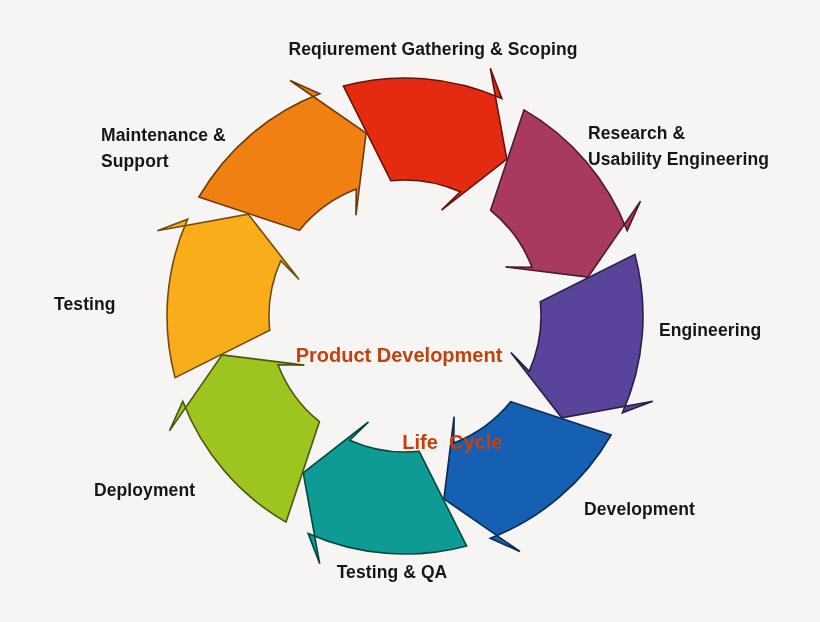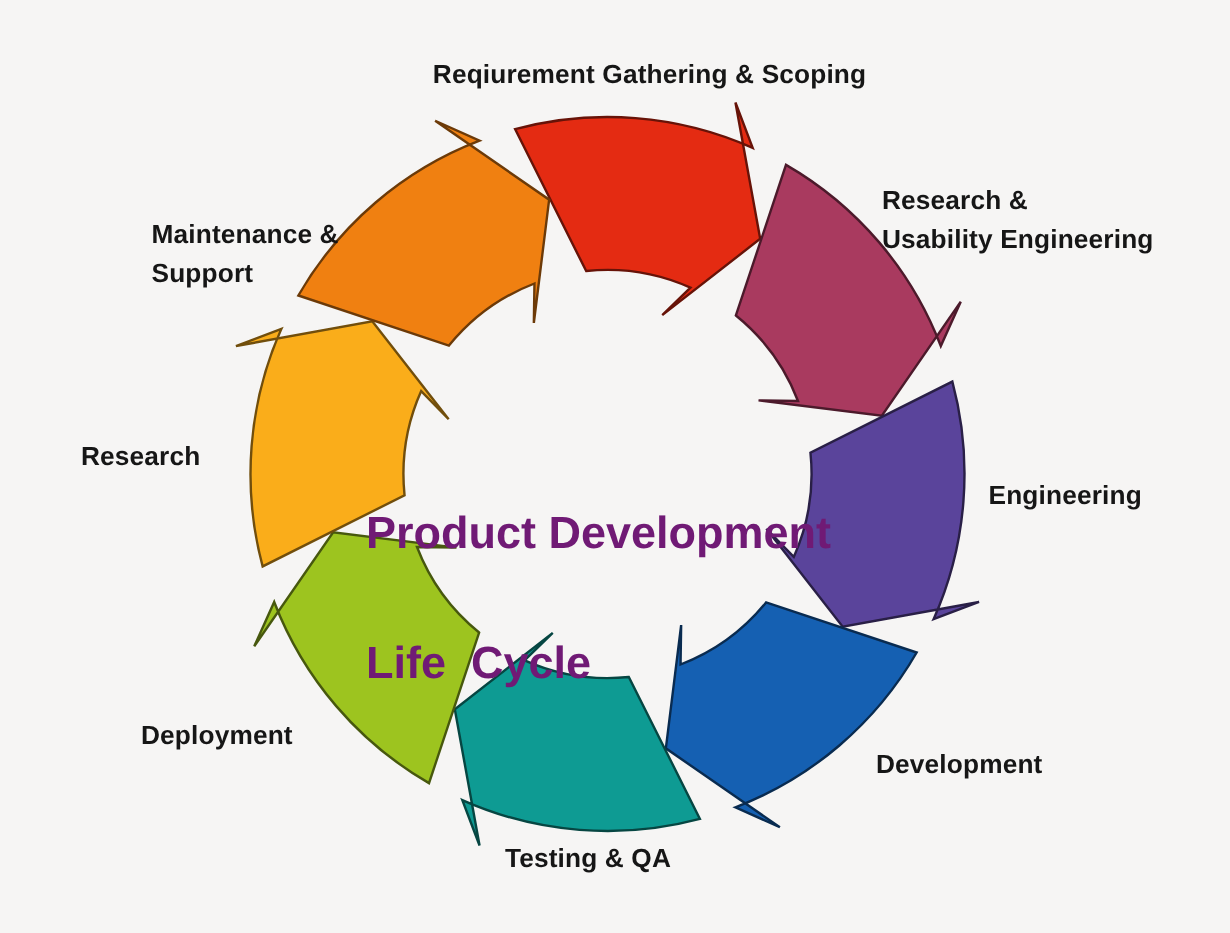--- a/index.html
+++ b/index.html
@@ -18,24 +18,24 @@
     font-size:17.5px;
     color:#161616;
     line-height:26px;
     white-space:pre-line;
     letter-spacing:.1px;
   }
   .center-title{
     position:absolute;
     left:399px;top:283px;
     transform:translateX(-50%);
-    text-align:left;
+    text-align:right;
     font-weight:bold;
-    font-size:30px;
-    color:#701a75;
+    font-size:20px;
+    color:#c2410c;
     line-height:29px;
     white-space:pre;
   }
 </style>
 </head>
 <body>
 
 <div class="stage" style="background: rgb(246, 245, 244);">
 
   <svg id="cycle-svg" class="cycle-svg" width="820" height="622" viewBox="0 0 820 622">
@@ -50,22 +50,22 @@
     </svg>
 
   <div id="labels" class="labels">
       <div class="step-label" style="left: 433px; top: 36px; transform: translateX(-50%); text-align: center;">Reqiurement Gathering &amp; Scoping</div>
       <div class="step-label" style="left: 588px; top: 120px;">Research &amp;
 Usability Engineering</div>
       <div class="step-label" style="left: 659px; top: 317px;">Engineering</div>
       <div class="step-label" style="left: 584px; top: 480px; margin-top: 16px;">Development</div>
       <div class="step-label" style="left: 392px; top: 559px; transform: translateX(-50%); ">Testing &amp; QA</div>
       <div class="step-label" style="left: 94px; top: 477px;">Deployment</div>
-      <div class="step-label" style="left: 54px; top: 291px;">Research</div>
-      <div class="step-label" style="left: 101px; top: 122px; margin-top: 21px;">Maintenance &amp;
+      <div class="step-label" style="left: 54px; top: 291px;">Testing</div>
+      <div class="step-label" style="left: 101px; top: 122px;">Maintenance &amp;
 Support</div>
     </div>
 
   <div class="center-title">
     <div>Product Development</div>
     <div>Life  Cycle</div>
   </div>
 
 </div>
 

